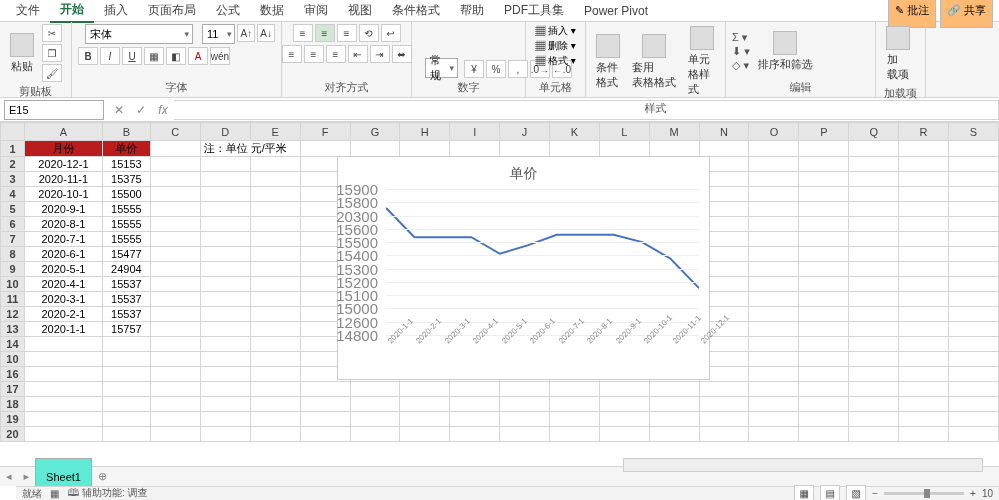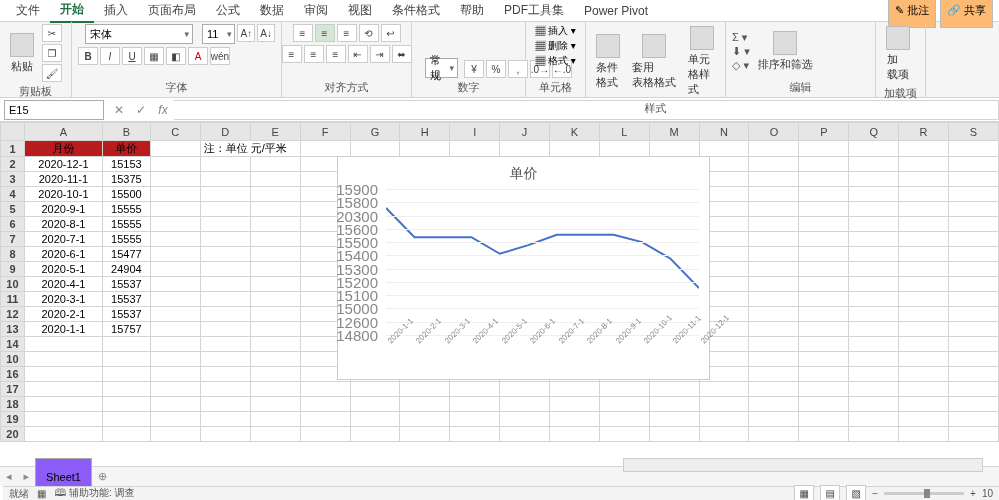--- a/index.html
+++ b/index.html
@@ -42,25 +42,25 @@
 .plot { position: absolute; left: 48px; top: 32px; right: 10px; bottom: 44px; }
 .y-axis { position: absolute; left: 0; top: 32px; width: 44px; bottom: 44px; }
 .y-tick { position: absolute; right: 4px; font-size: 15px; color: #888; transform: translateY(-50%); }
 .x-axis { position: absolute; left: 48px; right: 10px; bottom: 4px; height: 40px; }
 .x-tick { position: absolute; font-size: 8px; color: #888; transform: rotate(-45deg); transform-origin: left top; white-space: nowrap; }
 .gridline { position: absolute; left: 0; right: 0; border-top: 1px solid #eee; }
 svg.line { position: absolute; inset: 0; }
 
 .sheet-tabs { position: absolute; bottom: 14px; left: 0; right: 0; height: 20px; border-top: 1px solid #d4d4d4; display: flex; align-items: center; background: #f5f5f5; font-size: 11px; }
 .sheet-nav { padding: 0 6px; color: #888; }
-.sheet-tab { padding: 12px 10px; border: 1px solid #aaa; background: #8b5cf6; border-bottom: none; }
+.sheet-tab { padding: 12px 10px; border: 1px solid #aaa; background: #5eead4; border-bottom: none; }
 .sheet-add { padding: 0 6px; color: #888; }
 .hscroll { position: absolute; right: 16px; bottom: 14px; width: 360px; height: 14px; background: #eee; border: 1px solid #ccc; }
 
-.status { position: absolute; bottom: 0; left: 3px; right: 0; height: 14px; background: #f3f3f3; border-top: 1px solid #d4d4d4; display: flex; align-items: center; font-size: 10px; color: #555; padding: 0 6px; }
+.status { position: absolute; bottom: 0; left: 16px; right: 0; height: 14px; background: #f3f3f3; border-top: 1px solid #d4d4d4; display: flex; align-items: center; font-size: 10px; color: #555; padding: 0 6px; }
 .status-right { margin-left: auto; display: flex; align-items: center; gap: 6px; }
 .zoom-slider { width: 80px; height: 3px; background: #ccc; position: relative; }
 .zoom-slider::after { content: ""; position: absolute; left: 40px; top: -3px; width: 6px; height: 9px; background: #888; }
 </style>
 </head>
 <body>
 
 <div class="tabs">
   <span class="tab">文件</span>
     <span class="tab active">开始</span>

